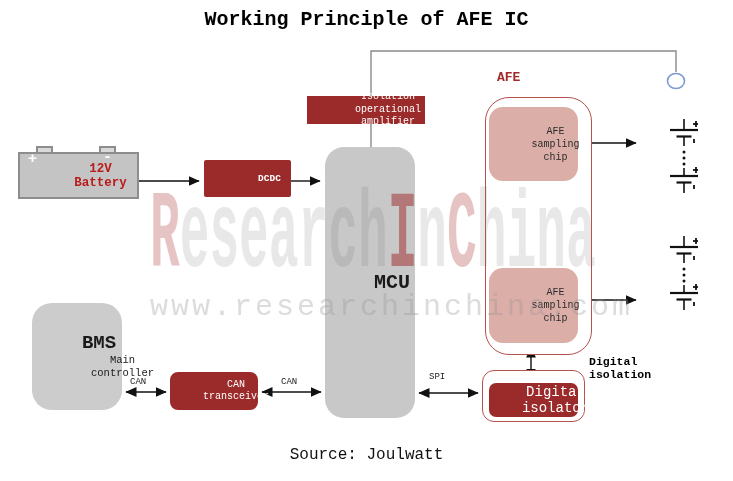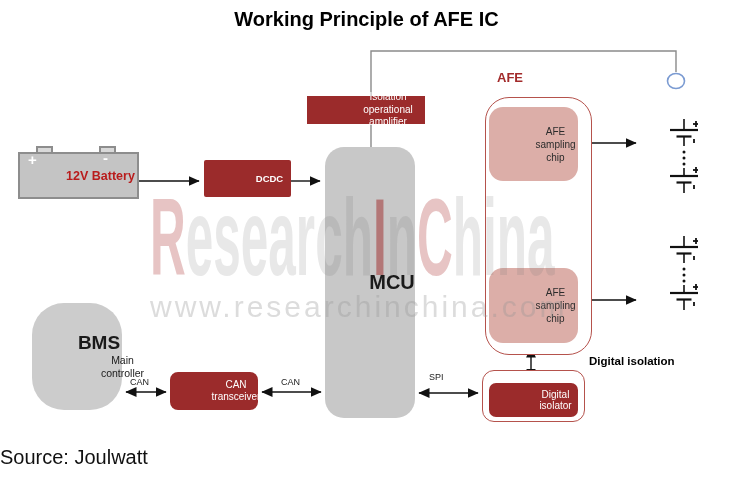--- a/index.html
+++ b/index.html
@@ -1,23 +1,23 @@
 <!DOCTYPE html>
 <html><head>
 <meta charset="utf-8">
 <style>
   html,body{margin:0;padding:0;background:#ffffff;}
   #stage{
     position:relative;width:698px;height:481px;background:#ffffff;
-    font-family:Liberation Sans, sans-serif;overflow:hidden;
+    font-family:Liberation Mono, monospace;overflow:hidden;
   }
   .abs{position:absolute;}
   
   .title{left:0;top:8px;width:733px;text-align:center;font-size:20px;font-weight:bold;color:#000;z-index:3;}
-  .source{left:0;top:446px;width:733px;text-align:left;font-size:20px;color:#111;z-index:3;}
+  .source{left:0;top:446px;width:733px;text-align:center;font-size:16px;color:#111;z-index:3;}
   .afe-label{left:497px;top:70px;font-size:13px;font-weight:bold;color:#a22a2a;z-index:3;}
   .hv-label{left:636px;top:99px;width:95px;text-align:center;font-size:15px;color:#111;z-index:3;}
   .digiso-label{left:589px;top:355px;font-size:11.5px;font-weight:bold;color:#000;z-index:3;}
   .bus-label{font-size:9px;color:#222;z-index:3;}
   
   .blk{display:flex;align-items:center;justify-content:center;text-align:center;z-index:2;box-sizing:border-box;padding-left:44px;}
   .red{background:#9b2b2b;color:#fff;}
   .battery-body{left:18px;top:152px;width:121px;height:47px;background:#c4c4c4;border:2px solid #8d8d8d;
     font-size:12.5px;font-weight:600;color:#b91c1c;flex-direction:column;}
   .terminal{top:146px;width:17px;height:8px;background:#d9d9d9;border:2px solid #8d8d8d;z-index:2;box-sizing:border-box;}
@@ -25,22 +25,22 @@
   .pole{color:#fff;font-weight:bold;z-index:3;font-size:15px;line-height:10px;}
   .pole-plus{left:28px;top:155px;} .pole-minus{left:103px;top:153px;}
   .dcdc{left:204px;top:160px;width:87px;height:37px;border-radius:2px;font-size:9.5px;font-weight:bold;}
   .isoamp{left:307px;top:96px;width:118px;height:28px;font-size:10px;line-height:1.25;}
   .mcu{left:325px;top:147px;width:90px;height:271px;border-radius:19px;background:#c8c8c8;
     font-size:20px;font-weight:600;color:#1a1a1a;}
   .afe-container{left:485px;top:97px;width:107px;height:258px;border-radius:24px;border:1.5px solid #b5524c;background:#fff;}
   .chip{left:489px;width:89px;border-radius:14px;background:#dcaea8;color:#2b2b2b;font-size:10px;line-height:1.3;}
   .chip1{top:107px;height:74px;} .chip2{top:268px;height:75px;}
   .dig-container{left:482px;top:370px;width:103px;height:52px;border-radius:12px;border:1.2px solid #b5524c;background:#fff;}
-  .dig-isolator{left:489px;top:383px;width:89px;height:34px;border-radius:7px;font-size:10px;}
-  .bms{left:32px;top:303px;width:90px;height:107px;border-radius:32px;background:#cccccc;color:#1a1a1a;flex-direction:column;}
+  .dig-isolator{left:489px;top:383px;width:89px;height:34px;border-radius:7px;font-size:14px;}
+  .bms{left:32px;top:303px;width:90px;height:107px;border-radius:20px;background:#cccccc;color:#1a1a1a;flex-direction:column;}
   .bms .big{font-size:19px;font-weight:600;line-height:1.1;}
   .bms .small{font-size:10.5px;line-height:1.2;margin-left:47px;}
   .cantrans{left:170px;top:372px;width:88px;height:38px;border-radius:8px;font-size:10px;line-height:1.25;}
   
   #wires{left:0;top:0;z-index:1;}
   
   .wm1{left:150px;top:182px;white-space:nowrap;font-size:110px;font-weight:bold;line-height:1;
     transform:scaleX(0.45);transform-origin:left top;z-index:5;pointer-events:none;letter-spacing:0;}
   .wm-red{color:rgba(180,70,70,0.32);}
   .wm-dark{color:rgba(160,45,45,0.52);}

